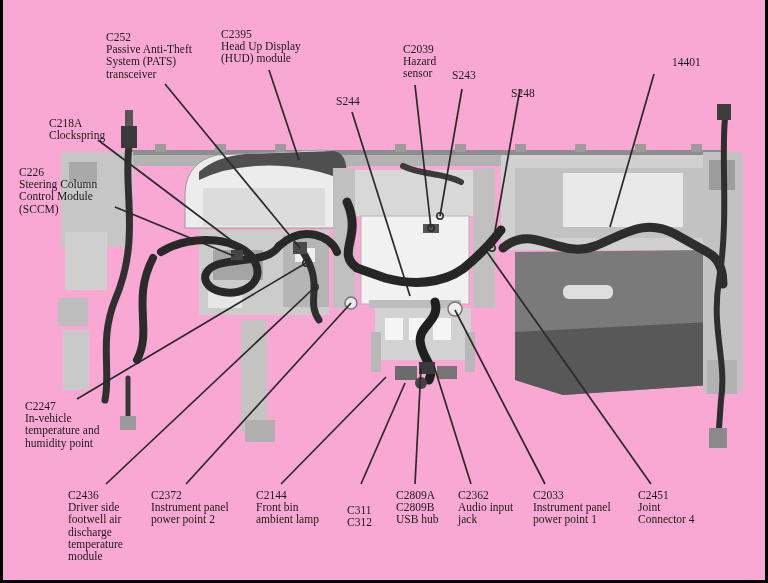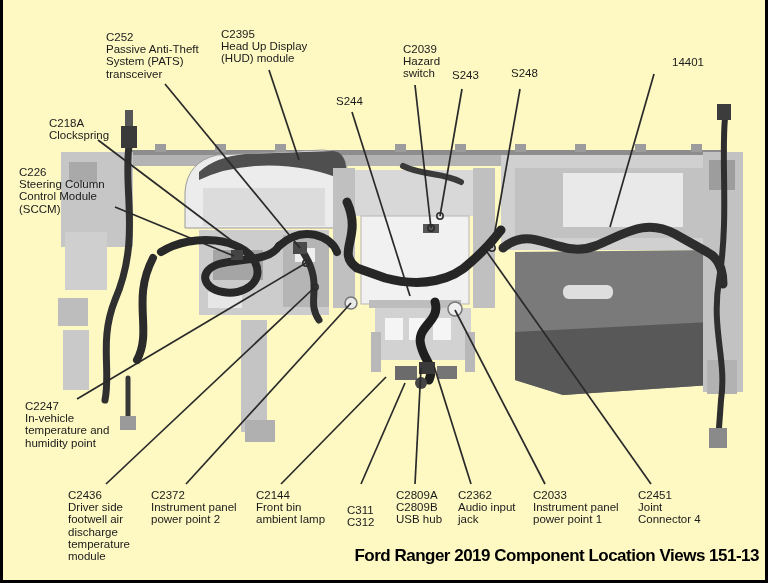--- a/index.html
+++ b/index.html
@@ -1,21 +1,21 @@
 <!DOCTYPE html>
 <html><head>
 <meta charset="utf-8">
 <style>
   html,body{margin:0;padding:0;background:#888;}
   #page{
     position:relative;
     width:768px;height:583px;
-    background:#fef9c3;
+    background:#f9a8d4;
     overflow:hidden;
-    font-family:Liberation Sans, sans-serif;
+    font-family:Liberation Serif, serif;
     border-left:3px solid #000;
     border-right:3px solid #000;
     border-bottom:3px solid #000;
     box-sizing:border-box;
   }
   svg{position:absolute;left:0;top:0;}
   .callout{
     position:absolute;
     font-size:11.5px;
     line-height:12.2px;
@@ -175,26 +175,26 @@
         <span>C2395</span>
         <span>Head Up Display</span>
         <span>(HUD) module</span>
       </div>
       <div class="callout" style="left: 333px; top: 95px;">
         <span>S244</span>
       </div>
       <div class="callout" style="left: 400px; top: 43px;">
         <span>C2039</span>
         <span>Hazard</span>
-        <span>switch</span>
+        <span>sensor</span>
       </div>
       <div class="callout" style="left: 449px; top: 69px;">
         <span>S243</span>
       </div>
-      <div class="callout" style="left: 508px; top: 67px; text-align: center;">
+      <div class="callout" style="left: 508px; top: 87px; text-align: center;">
         <span>S248</span>
       </div>
       <div class="callout" style="left: 669px; top: 56px;">
         <span>14401</span>
       </div>
       <div class="callout" style="left: 46px; top: 117px;">
         <span>C218A</span>
         <span>Clockspring</span>
       </div>
       <div class="callout" style="left: 16px; top: 166px;">
@@ -246,14 +246,13 @@
         <span>Instrument panel</span>
         <span>power point 1</span>
       </div>
       <div class="callout" style="left: 635px; top: 489px;">
         <span>C2451</span>
         <span>Joint</span>
         <span>Connector 4</span>
       </div>
     </div>
 
-  <div id="footer">Ford Ranger 2019  Component Location Views  151-13</div>
 </div>
 
 </body></html>

